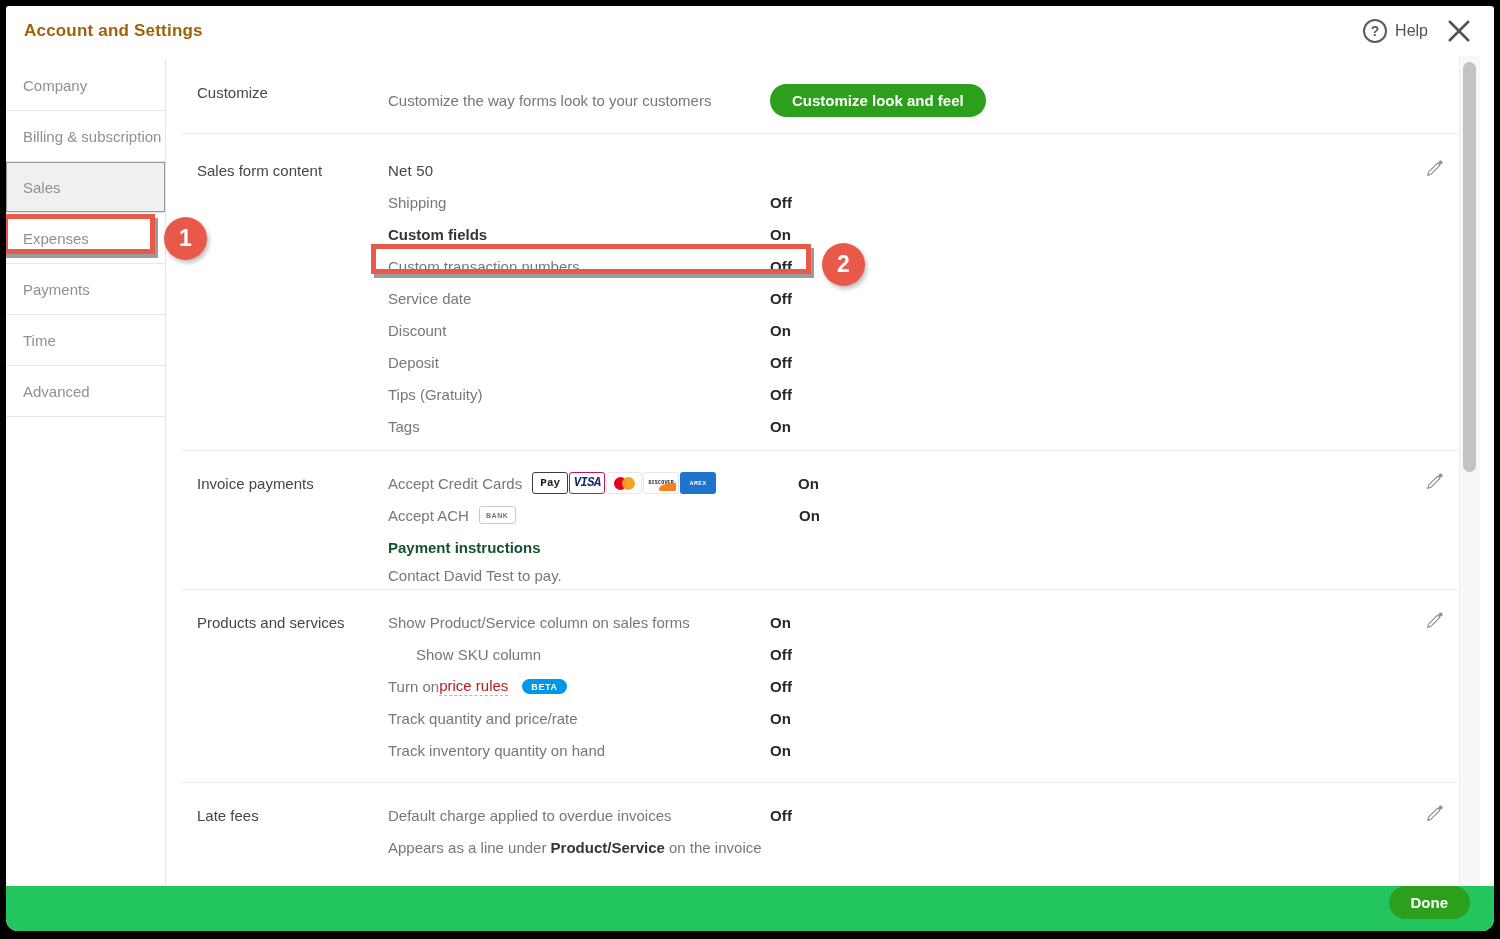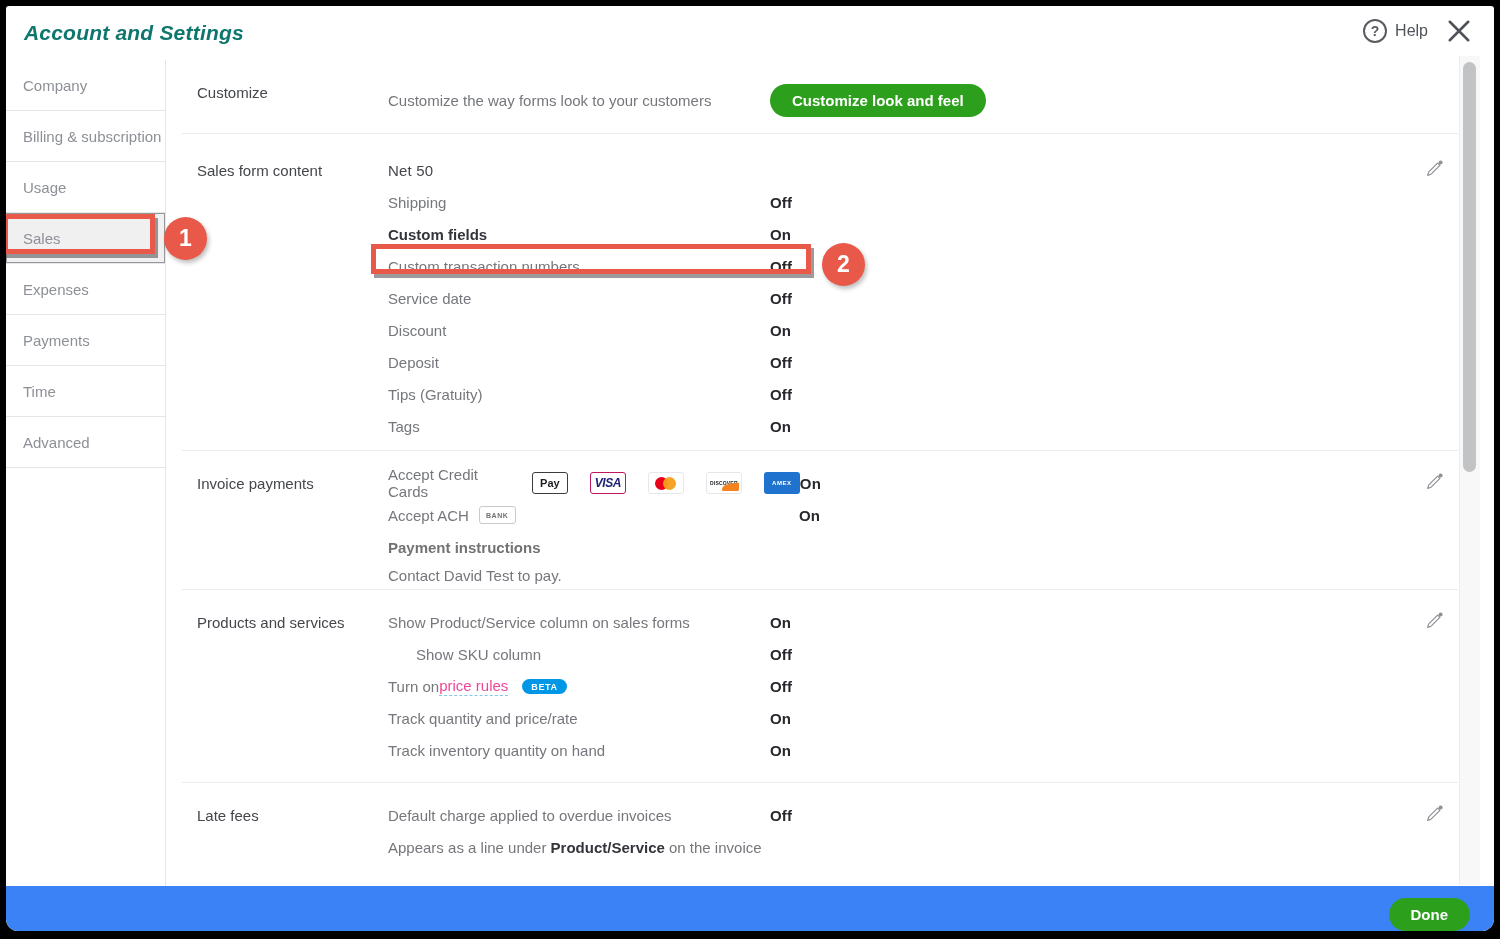--- a/index.html
+++ b/index.html
@@ -11,21 +11,21 @@
     color: #3a3c40;
     overflow: hidden;
   }
   .dialog {
     position: absolute; left: 6px; top: 6px; right: 6px; bottom: 8px;
     background: #fff; border-radius: 3px 3px 12px 12px; overflow: hidden;
   }
   
   .title {
     position: absolute; left: 18px; top: 15px;
-    font-size: 21px; font-weight: 700; color: #0f766e; letter-spacing: .2px; font-style: italic;
+    font-size: 17px; font-weight: 700; color: #a16207; letter-spacing: .2px;
   }
   .header-right {
     position: absolute; right: 22px; top: 12px;
     display: flex; align-items: center; gap: 18px; z-index: 12;
   }
   .help { display: flex; align-items: center; gap: 8px; font-size: 16px; color: #50535a; cursor: pointer; }
   .help-circle {
     width: 24px; height: 24px; border: 2px solid #585b61; border-radius: 50%;
     display: flex; align-items: center; justify-content: center;
     font-size: 14px; font-weight: 700; color: #585b61;
@@ -63,59 +63,59 @@
     height: 33px; padding: 0 22px; border-radius: 17px;
     font-family: "Liberation Sans", sans-serif; font-size: 15px; font-weight: 700;
   }
   
   #sec-sales-form { padding: 20px 0 8px; }
   #sec-sales-form .section-title { top: 28px; }
   
   #sec-invoice { padding: 16px 0 2px; }
   #sec-invoice .section-title { top: 24px; }
   #sec-invoice .row.text-row { height: 24px; }
-  .cards { display: flex; align-items: center; gap: 22px; margin-left: 10px; }
+  .cards { display: flex; align-items: center; gap: 1px; margin-left: 10px; font-family: Liberation Mono, monospace; }
   .card {
     height: 22px; width: 36px; border-radius: 3px; background: #fff;
     display: flex; align-items: center; justify-content: center; position: relative; overflow: hidden;
   }
   .card.apple-pay { border: 1px solid #3a3c40; font-size: 11px; font-weight: 700; color: #1b1d21; }
   .card.visa { border: 1px solid #be185d; color: #1a1f71; font-style: italic; font-weight: 800; font-size: 12px; letter-spacing: -.5px; }
   .card.mastercard { border: 1px solid #e6e7e9; }
   .mc-red { width: 13px; height: 13px; border-radius: 50%; background: #eb001b; }
   .mc-orange { width: 13px; height: 13px; border-radius: 50%; background: #f79e1b; margin-left: -5px; opacity: .95; }
   .card.discover { border: 1px solid #e6e7e9; font-size: 5px; font-weight: 700; color: #1b1d21; letter-spacing: .2px; }
   .swoosh { position: absolute; right: 2px; bottom: 2px; width: 17px; height: 8px; background: #f58220; border-radius: 100% 0 2px 2px; }
   .card.amex { background: #1f72cd; color: #fff; font-size: 6px; font-weight: 700; letter-spacing: .6px; }
   .bank-badge {
     margin-left: 10px; height: 18px; padding: 0 6px; display: flex; align-items: center;
     border: 1px solid #c9cacd; border-radius: 3px; background: #fff;
     font-size: 7px; font-weight: 700; letter-spacing: .6px; color: #6f7175;
   }
-  .instr-title { font-size: 15px; font-weight: 700; color: #737373; text-align: right; }
+  .instr-title { font-size: 15px; font-weight: 700; color: #14532d; text-align: right; }
   .instr-text { font-size: 15px; color: #75777c; }
   
   #sec-products { padding: 16px 0 16px; }
   #sec-products .section-title { top: 24px; }
   .indent { padding-left: 28px; }
-  .link { color: #ec4899; border-bottom: 1px dashed #86c6ea; padding-bottom: 1px; cursor: pointer; }
+  .link { color: #b91c1c; border-bottom: 1px dashed #86c6ea; padding-bottom: 1px; cursor: pointer; }
   .beta-badge {
     margin-left: 14px; background: #0097e6; color: #fff; border-radius: 10px;
     font-size: 9px; font-weight: 700; letter-spacing: .6px; padding: 3px 9px 2px;
   }
   
   #sec-latefees { padding: 16px 0 60px; }
   #sec-latefees .section-title { top: 24px; }
   .note { font-size: 15px; color: #75777c; }
   .note b { color: #33353a; }
   
   .footer {
     position: absolute; left: 0; right: 0; bottom: 0; height: 45px;
-    background: #3b82f6; border-radius: 0 0 10px 10px; z-index: 20;
-    display: flex; align-items: flex-end; justify-content: flex-end; padding-right: 24px;
+    background: #22c55e; border-radius: 0 0 10px 10px; z-index: 20;
+    display: flex; align-items: flex-start; justify-content: flex-end; padding-right: 24px;
   }
   
   .scroll-track {
     position: absolute; right: 14px; top: 50px; bottom: 46px; width: 21px;
     background: #f8f8f8; border-left: 1px solid #ededed; z-index: 10;
   }
   .scroll-thumb {
     position: absolute; left: 3px; top: 6px; width: 13px; height: 410px;
     background: #c2c3c5; border-radius: 7px; cursor: grab;
   }
@@ -153,23 +153,20 @@
       </svg>
     </div>
   </div>
 
   <div class="sidebar">
     <div class="nav-item">
         <span>Company</span>
       </div>
     <div class="nav-item">
         <span>Billing &amp; subscription</span>
-      </div>
-    <div class="nav-item">
-        <span>Usage</span>
       </div>
     <div class="nav-item active">
         <span>Sales</span>
       </div>
     <div class="nav-item">
         <span>Expenses</span>
       </div>
     <div class="nav-item">
         <span>Payments</span>
       </div>

